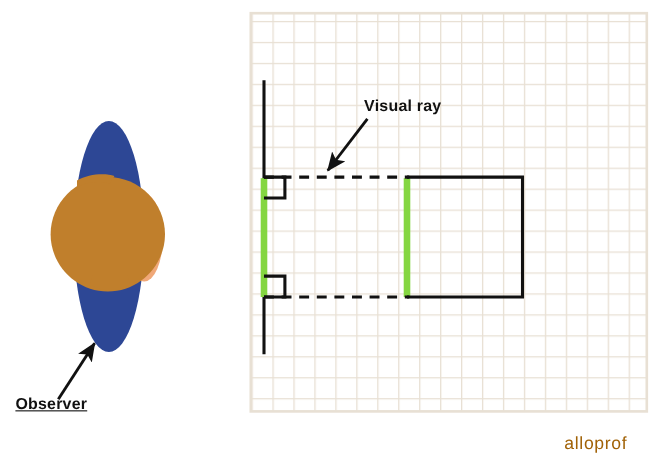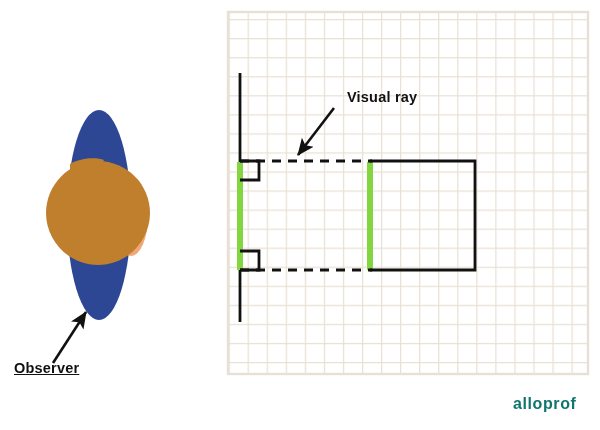--- a/index.html
+++ b/index.html
@@ -6,23 +6,23 @@
   body{
     width:600px;height:430px;background:#ffffff;overflow:hidden;position:relative;
     font-family:"Liberation Sans", sans-serif;
   }
   #stage{position:absolute;left:0;top:0;width:600px;height:430px;}
   .lbl{
     position:absolute;font-weight:700;color:#111111;letter-spacing:.2px;
     font-family:"Liberation Sans", sans-serif;
   }
   #observer-label{left:14px;top:360px;font-size:14.5px;text-decoration:underline;}
-  #visualray-label{left:331px;top:89px;font-size:14.5px;margin-left:16px;}
-  #brand-logo{position:absolute;left:513px;top:395px;font-size:16px;color:#0f766e;
-    font-family:"Liberation Sans", sans-serif;letter-spacing:.6px;font-weight:700;}
+  #visualray-label{left:331px;top:89px;font-size:14.5px;}
+  #brand-logo{position:absolute;left:513px;top:395px;font-size:16px;color:#a16207;
+    font-family:"Liberation Sans", sans-serif;letter-spacing:.6px;font-weight:400;}
 </style>
 </head>
 <body>
 
 <div id="stage">
 
   <svg id="figure-svg" width="600" height="430" viewBox="0 0 600 430" xmlns="http://www.w3.org/2000/svg">
 
     <defs>
       <pattern id="gridMinor" width="19.05" height="19.05" patternUnits="userSpaceOnUse">

